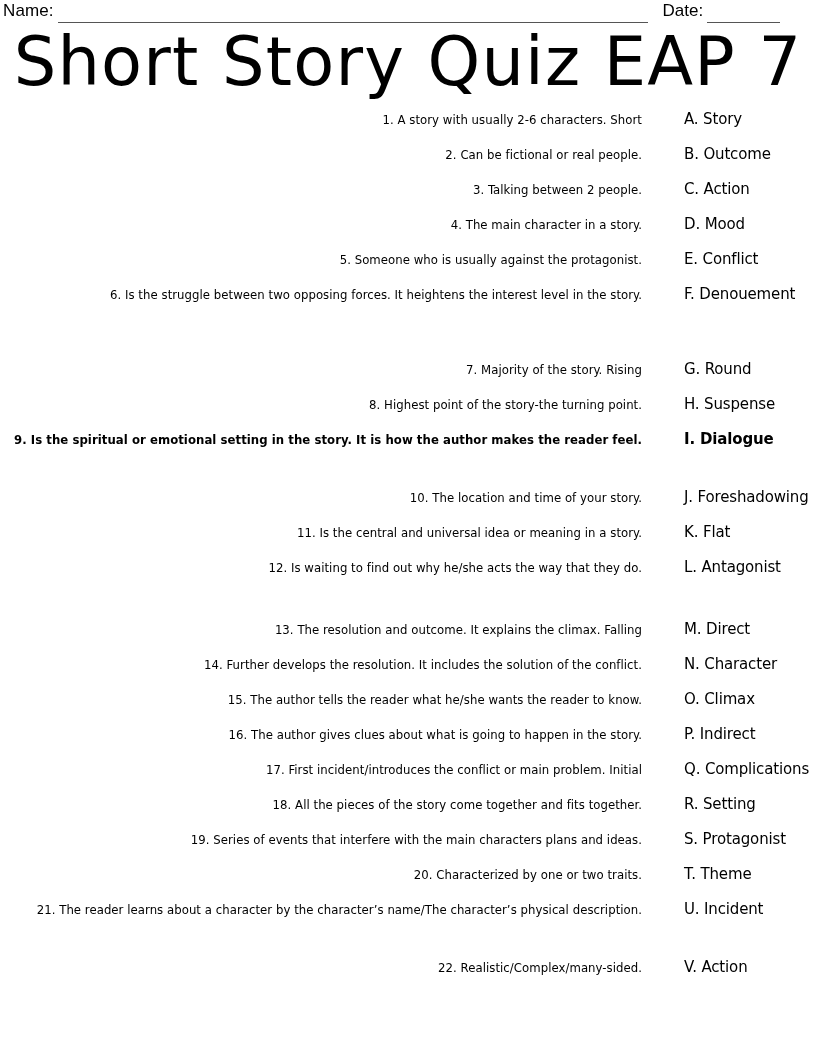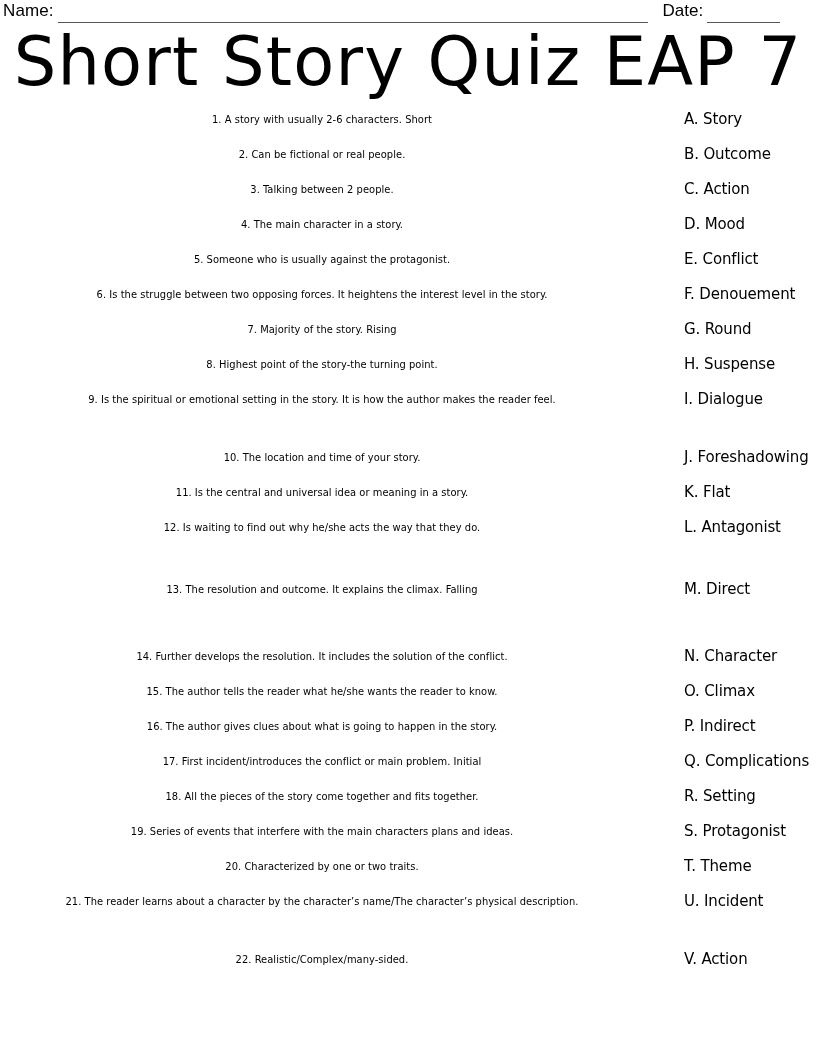--- a/index.html
+++ b/index.html
@@ -82,25 +82,25 @@
     position: relative;
     width: 816px;
     min-height: 35px;
   }
   .q-text {
     position: absolute;
     left: 2px;
     top: 0;
     width: 640px;
     font-family: "DejaVu Sans Condensed", "DejaVu Sans", sans-serif;
-    font-size: 11px;
+    font-size: 13px;
     line-height: 23px;
     letter-spacing: 0.05px;
     color: #000000;
-    text-align: center;
+    text-align: right;
   }
   .a-text {
     position: absolute;
     left: 684px;
     top: 0;
     width: 140px;
     font-family: "DejaVu Sans", sans-serif;
     font-size: 15px;
     line-height: 23px;
     letter-spacing: -0.15px;
@@ -138,49 +138,49 @@
       <div class="a-text">D. Mood</div>
     </div>
     <div class="quiz-row" style="height: 35px;">
       <div class="q-text">5. Someone who is usually against the protagonist.</div>
       <div class="a-text">E. Conflict</div>
     </div>
     <div class="quiz-row" style="height: 35px;">
       <div class="q-text">6. Is the struggle between two opposing forces. It heightens the interest level in the story.</div>
       <div class="a-text">F. Denouement</div>
     </div>
-    <div class="quiz-row" style="height: 35px;">
+    <div class="quiz-row" style="height: 35px; margin-top: 40px;">
       <div class="q-text">7. Majority of the story. Rising</div>
       <div class="a-text">G. Round</div>
     </div>
     <div class="quiz-row" style="height: 35px;">
       <div class="q-text">8. Highest point of the story-the turning point.</div>
       <div class="a-text">H. Suspense</div>
     </div>
-    <div class="quiz-row" style="height: 58px;">
+    <div class="quiz-row" style="height: 58px; font-weight: bold;">
       <div class="q-text">9. Is the spiritual or emotional setting in the story. It is how the author makes the reader feel.</div>
       <div class="a-text">I. Dialogue</div>
     </div>
     <div class="quiz-row" style="height: 35px;">
       <div class="q-text">10. The location and time of your story.</div>
       <div class="a-text">J. Foreshadowing</div>
     </div>
     <div class="quiz-row" style="height: 35px;">
       <div class="q-text">11. Is the central and universal idea or meaning in a story.</div>
       <div class="a-text">K. Flat</div>
     </div>
     <div class="quiz-row" style="height: 35px;">
       <div class="q-text">12. Is waiting to find out why he/she acts the way that they do.</div>
       <div class="a-text">L. Antagonist</div>
     </div>
     <div class="quiz-row" style="height: 35px; margin-top: 27px;">
       <div class="q-text">13. The resolution and outcome. It explains the climax. Falling</div>
       <div class="a-text">M. Direct</div>
     </div>
-    <div class="quiz-row" style="height: 35px; margin-top: 32px;">
+    <div class="quiz-row" style="height: 35px;">
       <div class="q-text">14. Further develops the resolution. It includes the solution of the conflict.</div>
       <div class="a-text">N. Character</div>
     </div>
     <div class="quiz-row" style="height: 35px;">
       <div class="q-text">15. The author tells the reader what he/she wants the reader to know.</div>
       <div class="a-text">O. Climax</div>
     </div>
     <div class="quiz-row" style="height: 35px;">
       <div class="q-text">16. The author gives clues about what is going to happen in the story.</div>
       <div class="a-text">P. Indirect</div>

